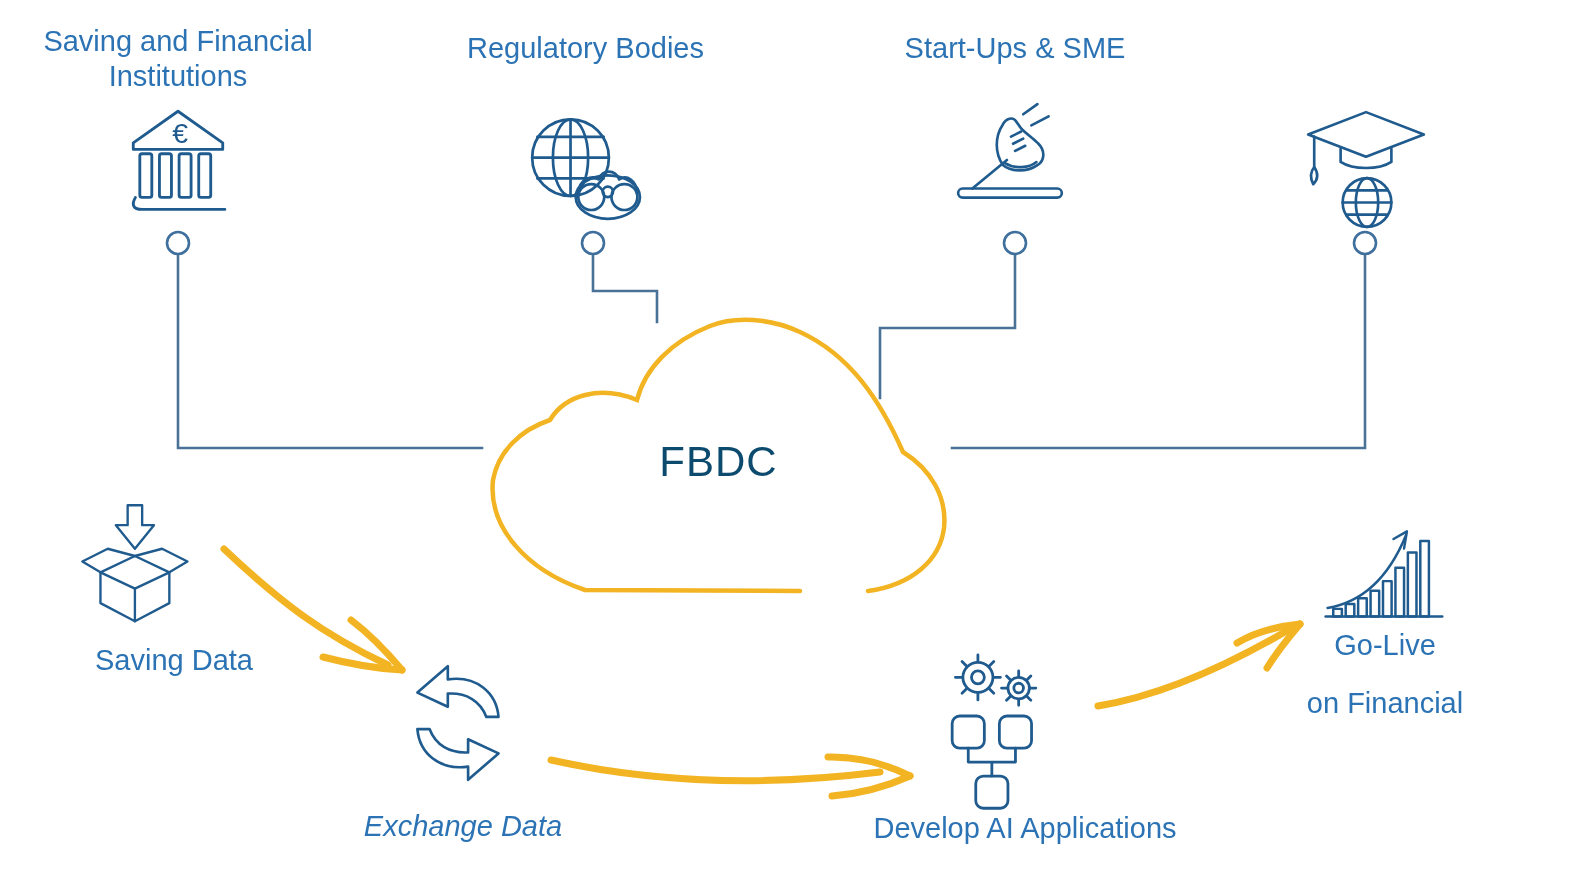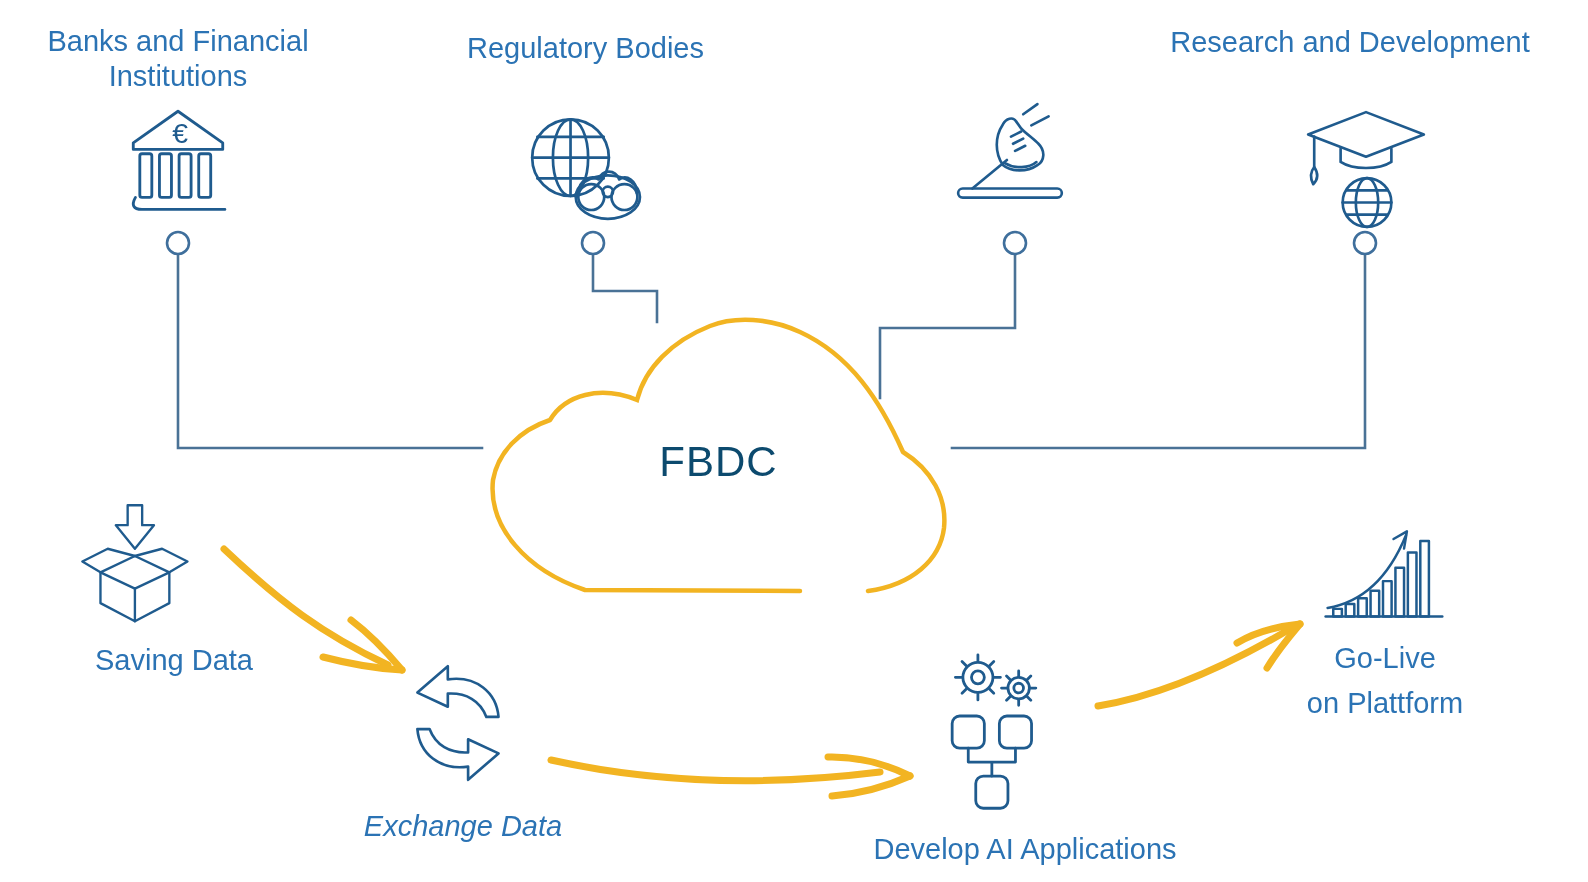--- a/index.html
+++ b/index.html
@@ -76,23 +76,23 @@
         <path d="M910 776 Q 872 793 832 796"></path>
       </g>
       <g>
         <path d="M1098 706 C 1160 696 1225 667 1290 629"></path>
         <path d="M1300 624 Q 1262 628 1237 643"></path>
         <path d="M1300 624 Q 1278 650 1267 668"></path>
       </g>
     </g>
   </svg>
 
-  <div class="label" style="left:25px;top:24px;width:306px;">Banks and Financial Institutions</div>
+  <div class="label" style="left:25px;top:24px;width:306px;">Saving and Financial Institutions</div>
   <div class="label nowrap" style="left:438px;top:31px;width:295px;">Regulatory Bodies</div>
-  <div class="label nowrap" style="left:1150px;top:25px;width:400px;">Research and Development</div>
+  <div class="label nowrap" style="left:865px;top:31px;width:300px;">Start-Ups &amp; SME</div>
 
   <svg class="icon" style="left:118px;top:100px;" width="120" height="125" viewBox="0 0 110 112">
     <path d="M14 44 L14 38 L55 9 L96 38 L96 44 Z"></path>
     <text x="57" y="38" font-size="26" text-anchor="middle">€</text>
     <rect x="20" y="48" width="11" height="40" rx="2"></rect>
     <rect x="38" y="48" width="11" height="40" rx="2"></rect>
     <rect x="56" y="48" width="11" height="40" rx="2"></rect>
     <rect x="74" y="48" width="11" height="40" rx="2"></rect>
     <path d="M16 88 C 12 95 14 99 22 99 L 98 99"></path>
   </svg>
@@ -171,17 +171,17 @@
       <rect x="83" y="52" width="9" height="51"></rect>
       <rect x="96" y="36" width="9" height="67"></rect>
       <rect x="109" y="24" width="9" height="79"></rect>
       <path d="M12 94 C 48 88 76 62 94 18"></path>
       <path d="M95 14 L81 22 M95 14 L92 32"></path>
     </g>
   </svg>
 
   <div class="label nowrap" style="left:24px;top:643px;width:300px;">Saving Data</div>
   <div class="label nowrap" style="left:313px;top:809px;width:300px;font-style:italic;">Exchange Data</div>
-  <div class="label nowrap" style="left:845px;top:832px;width:360px;">Develop AI Applications</div>
-  <div class="label nowrap" style="left:1300px;top:641px;width:170px;">Go-Live</div>
-  <div class="label nowrap" style="left:1280px;top:686px;width:210px;">on Plattform</div>
+  <div class="label nowrap" style="left:845px;top:811px;width:360px;">Develop AI Applications</div>
+  <div class="label nowrap" style="left:1300px;top:628px;width:170px;">Go-Live</div>
+  <div class="label nowrap" style="left:1280px;top:686px;width:210px;">on Financial</div>
 
 </div>
 
 </body></html>

